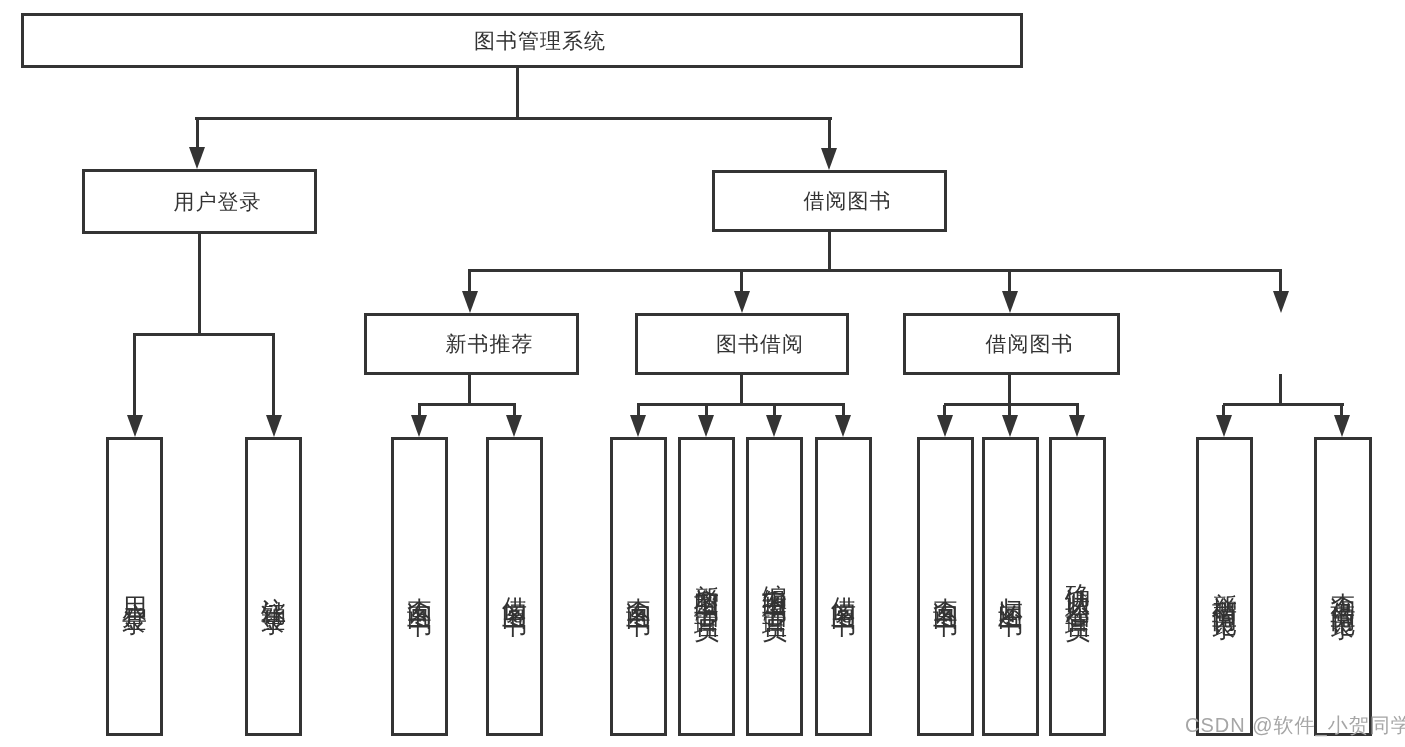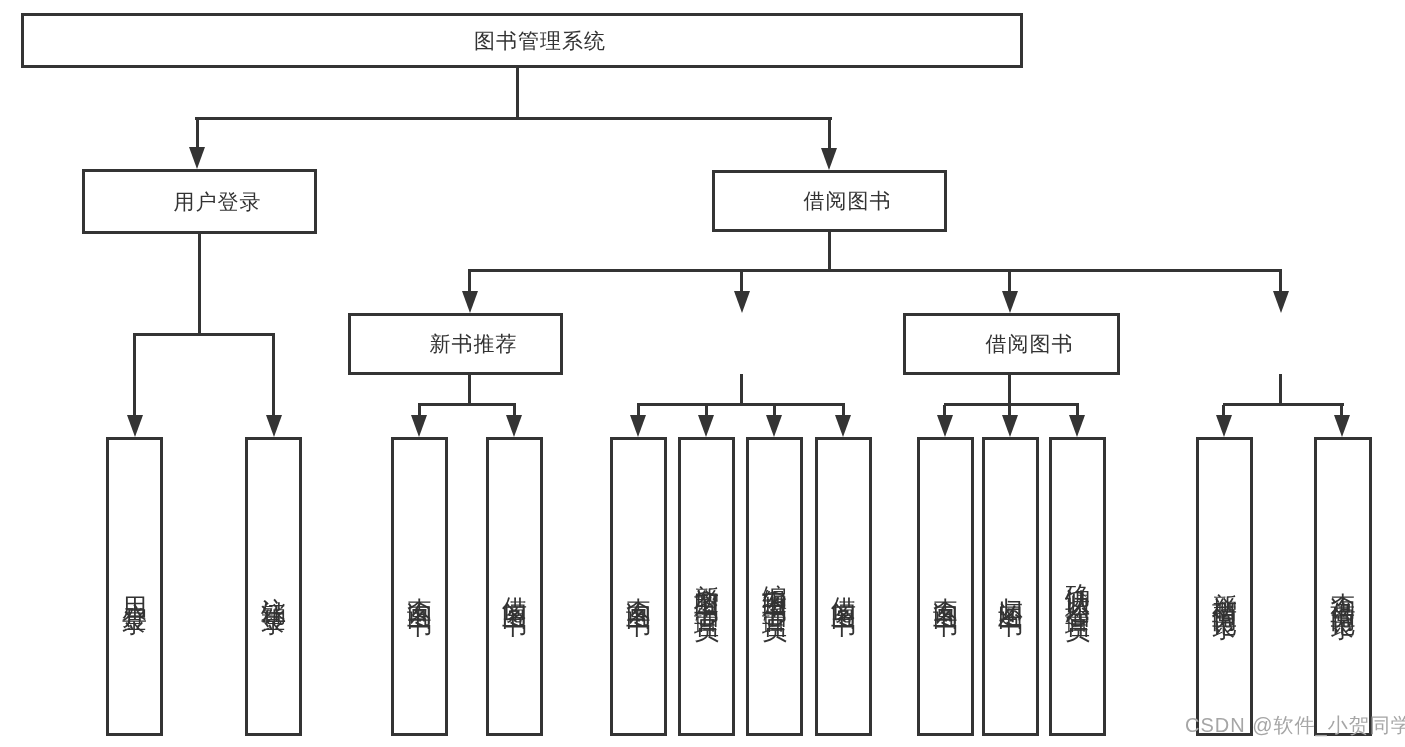--- a/index.html
+++ b/index.html
@@ -43,21 +43,22 @@
 </head>
 <body>
 
 <div class="stage">
 
   <div class="box" style="left:21px;top:13px;width:1002px;height:55px">图书管理系统</div>
 
   <div class="box" style="left:82px;top:169px;width:235px;height:65px">用户登录</div>
   <div class="box" style="left:712px;top:170px;width:235px;height:62px">借阅图书</div>
 
-  <div class="box" style="left:348px;top:313px;width:215px;height:62px">新书推荐</div>
+  <div class="box" style="left:364px;top:313px;width:215px;height:62px">新书推荐</div>
+  <div class="box" style="left:635px;top:313px;width:214px;height:62px">图书借阅</div>
   <div class="box" style="left:903px;top:313px;width:217px;height:62px">借阅图书</div>
 
   <div class="vbox" style="left:106px;top:437px;width:57px;height:299px">
       <span>用户登录</span>
     </div>
   <div class="vbox" style="left:245px;top:437px;width:57px;height:299px">
       <span>注销登录</span>
     </div>
 
   <div class="vbox" style="left:391px;top:437px;width:57px;height:299px">

